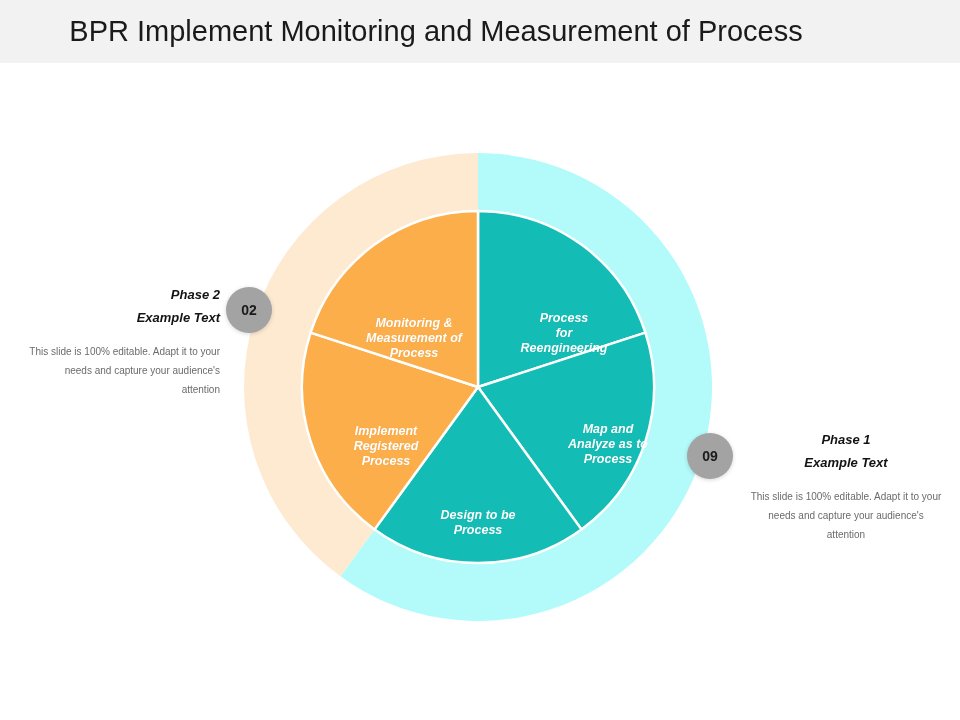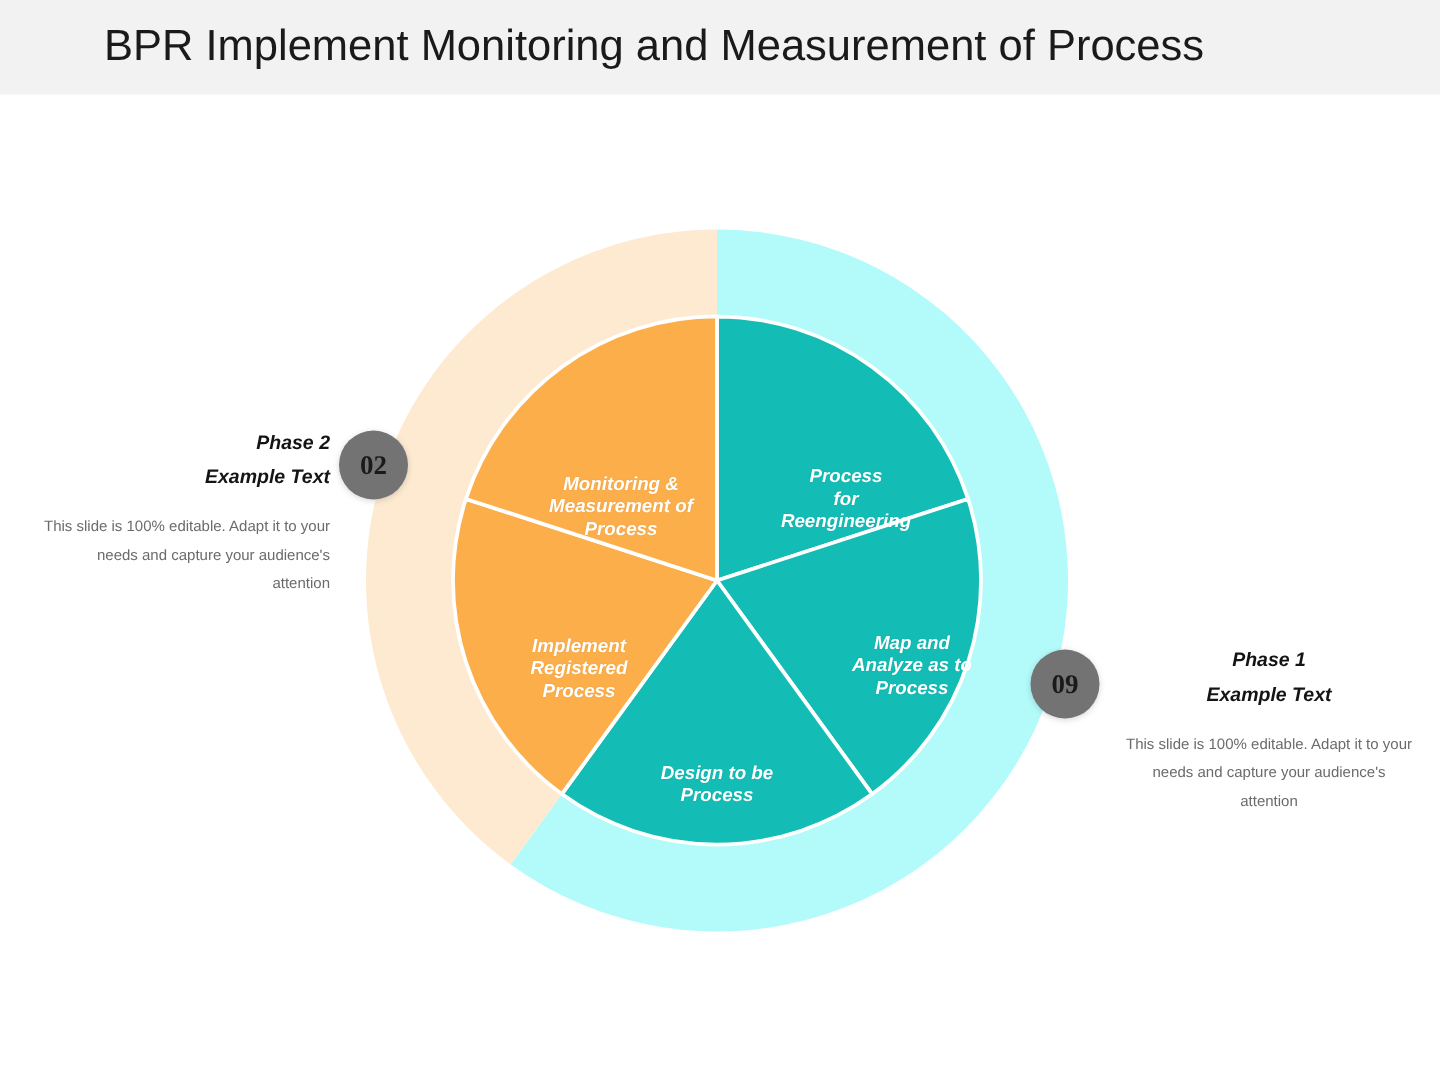--- a/index.html
+++ b/index.html
@@ -71,29 +71,28 @@
     text-shadow: 0 0 1px rgba(0,0,0,0.10);
     margin-top: 32px;
   }
 
   
   .badge {
     position: absolute;
     width: 46px;
     height: 46px;
     border-radius: 50%;
-    background: #737373;
+    background: #a3a3a3;
     box-shadow: 0 1px 4px rgba(0,0,0,0.16);
     display: flex;
     align-items: center;
     justify-content: center;
-    font-size: 18px;
+    font-size: 14px;
     font-weight: bold;
     color: #1a1a1a;
-    font-family: Liberation Serif, serif;
   }
   #badge-02 { left: 226px; top: 224px; }
   #badge-01 { left: 687px; top: 370px; }
 
   
   .callout {
     position: absolute;
   }
   .callout-heading {
     font-size: 13px;

